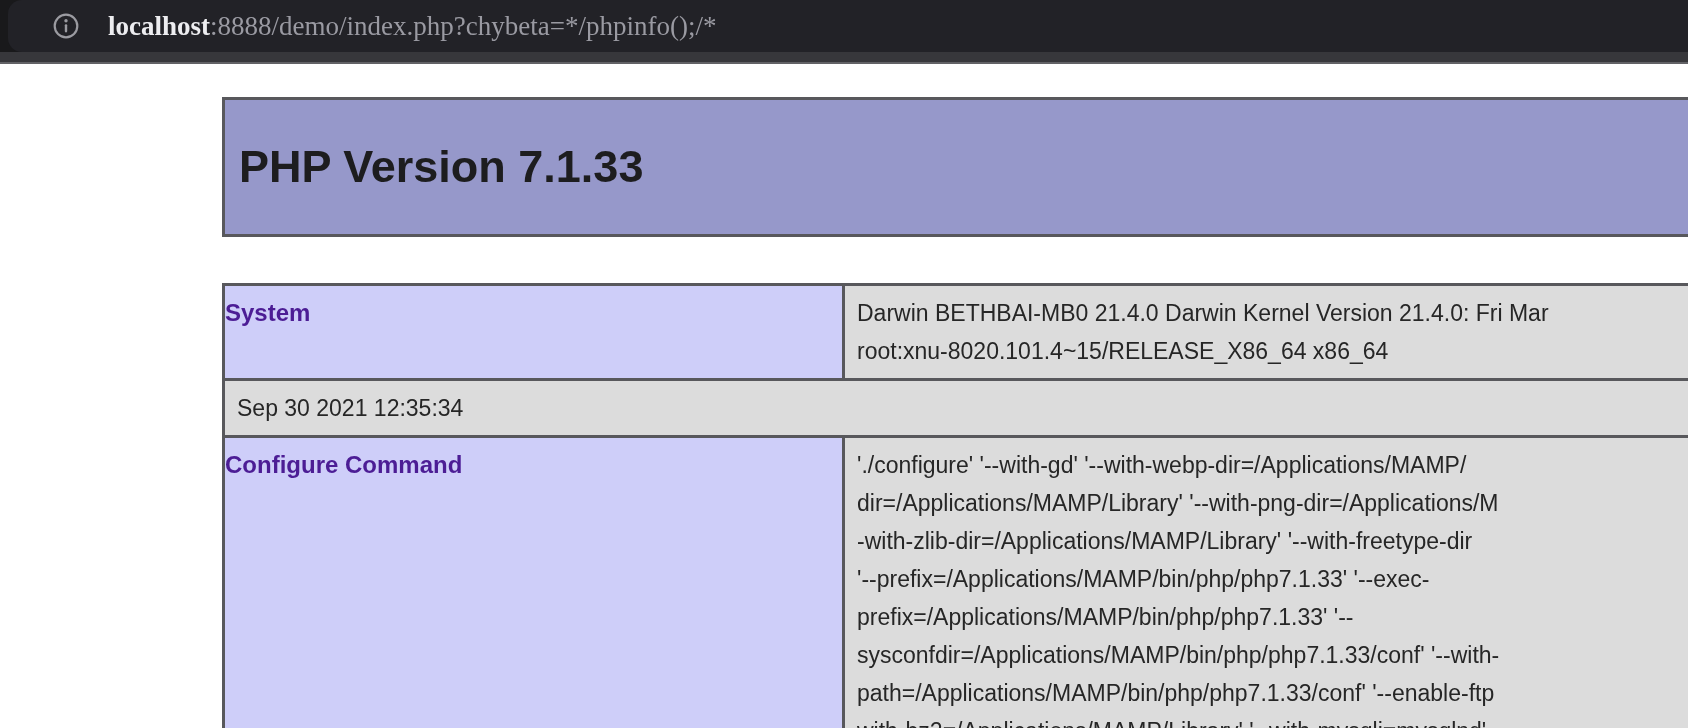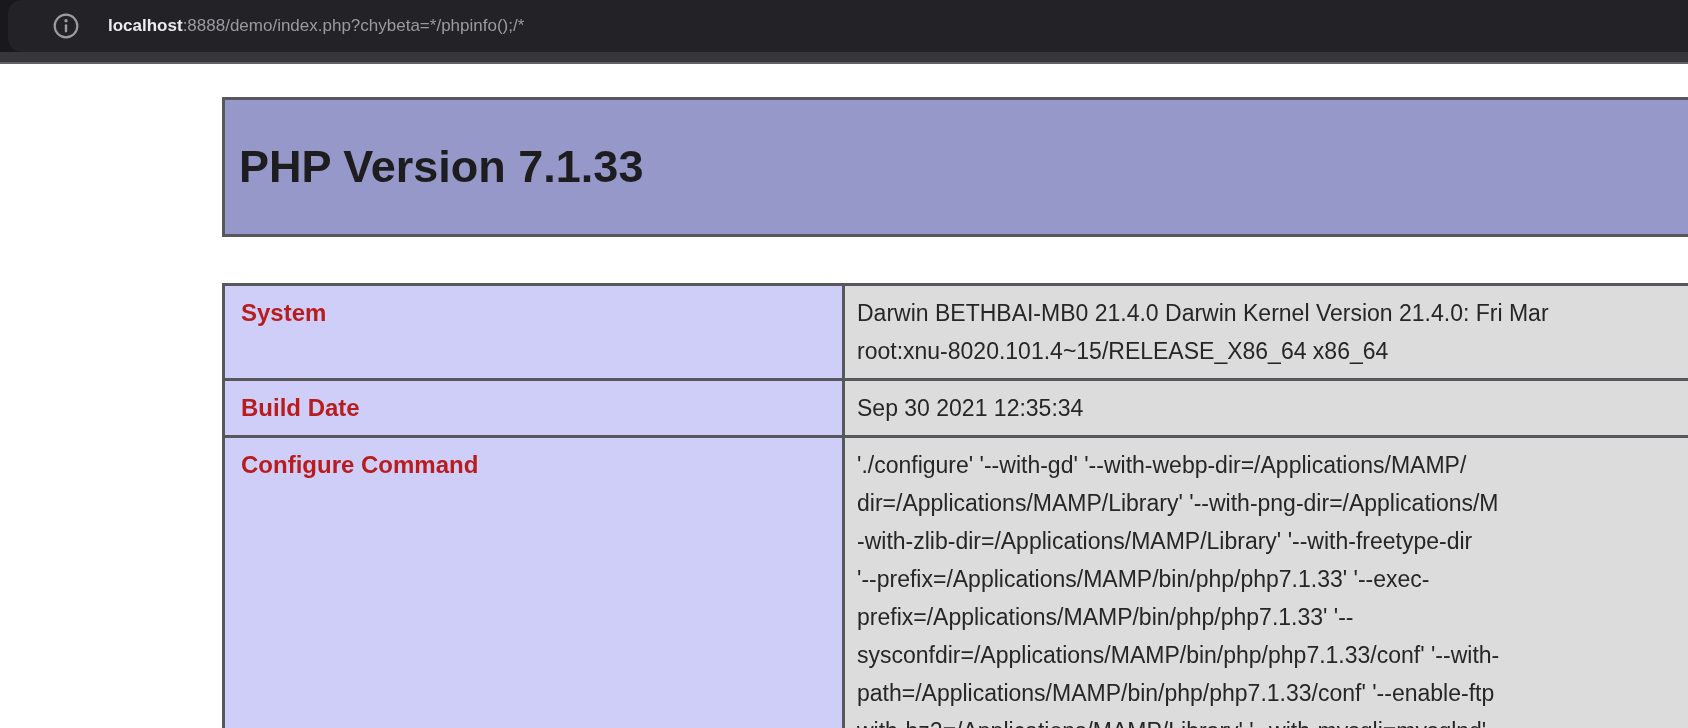--- a/index.html
+++ b/index.html
@@ -26,21 +26,21 @@
   }
   .toolbar-hairline {
     position:absolute; left:0; top:62px; width:1688px; height:2px;
     background:#626266;
   }
   .info-icon-box {
     position:absolute; left:44px; top:12px; width:28px; height:28px;
   }
   .url-text {
     position:absolute; left:100px; top:0; height:52px;
-    line-height:52px; font-size:17px; white-space:nowrap;
+    line-height:52px; font-size:27px; white-space:nowrap;font-family:Liberation Serif, serif;
   }
   .url-host { color:#ededf0; font-weight:600; }
   .url-rest { color:#9a9aa2; font-weight:400; }
 
   
   .php-header {
     position:absolute; left:222px; top:97px; width:1470px; height:140px;
     background:#9698ca;
     border:3px solid #58585c;
     box-sizing:border-box;
@@ -55,22 +55,22 @@
     position:absolute; left:222px; top:283px; width:1470px;
     border:3px solid #58585c; border-right:none;
     box-sizing:border-box;
   }
   .info-row { display:flex; align-items:stretch; }
   .info-row + .info-row { border-top:3px solid #58585c; }
   .cell-label {
     flex:0 0 620px; width:620px; box-sizing:border-box;
     background:#cecef9;
     border-right:3px solid #58585c;
-    padding:8px 0 8px 16px;
-    font-size:24px; font-weight:700; color:#b91c1c;
+    padding:8px 0 8px 0;
+    font-size:24px; font-weight:700; color:#4c1d95;
     line-height:38px;
   }
   .cell-value {
     flex:1 1 auto; box-sizing:border-box;
     background:#dcdcdc;
     padding:8px 0 8px 12px;
     font-size:23px; font-weight:400; color:#262626;
     line-height:38px;
   }
   .vline { white-space:nowrap; }
@@ -103,21 +103,20 @@
 
   <div class="info-row">
     <div class="cell-label">System</div>
     <div class="cell-value">
       <div class="vline">Darwin BETHBAI-MB0 21.4.0 Darwin Kernel Version 21.4.0: Fri Mar</div>
       <div class="vline">root:xnu-8020.101.4~15/RELEASE_X86_64 x86_64</div>
     </div>
   </div>
 
   <div class="info-row">
-    <div class="cell-label">Build Date</div>
     <div class="cell-value">
       <div class="vline">Sep 30 2021 12:35:34</div>
     </div>
   </div>
 
   <div class="info-row">
     <div class="cell-label">Configure Command</div>
     <div class="cell-value">
       <div class="vline">'./configure' '--with-gd' '--with-webp-dir=/Applications/MAMP/</div>
       <div class="vline">dir=/Applications/MAMP/Library' '--with-png-dir=/Applications/M</div>

